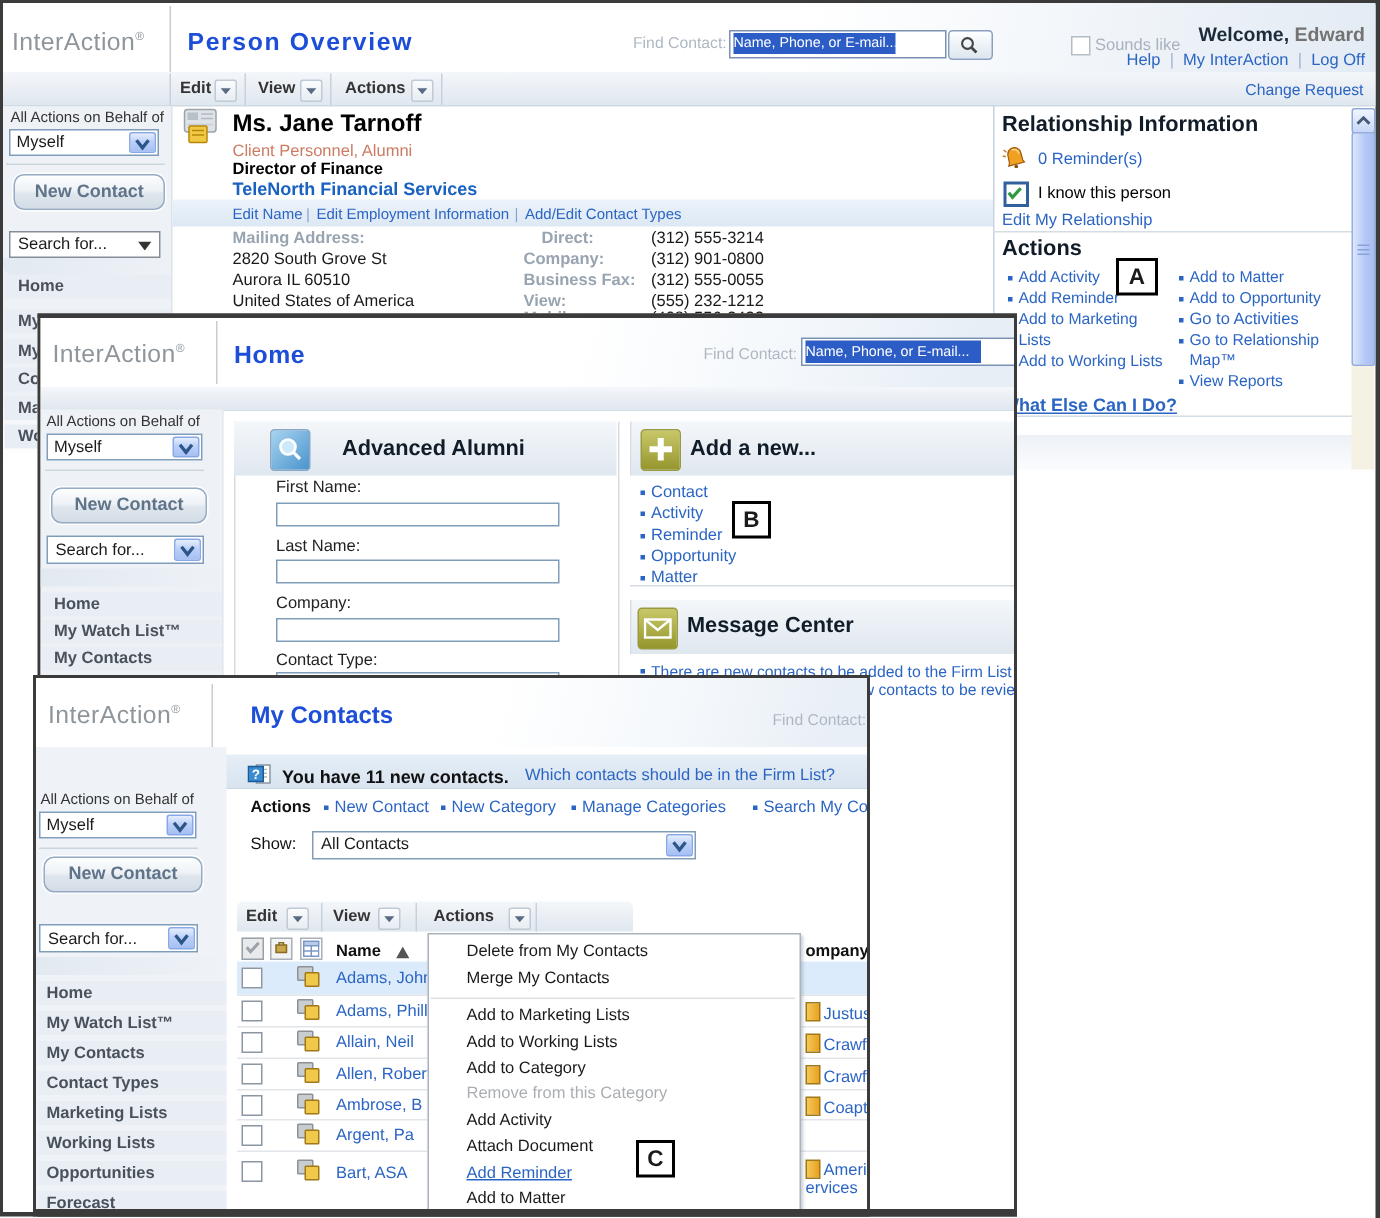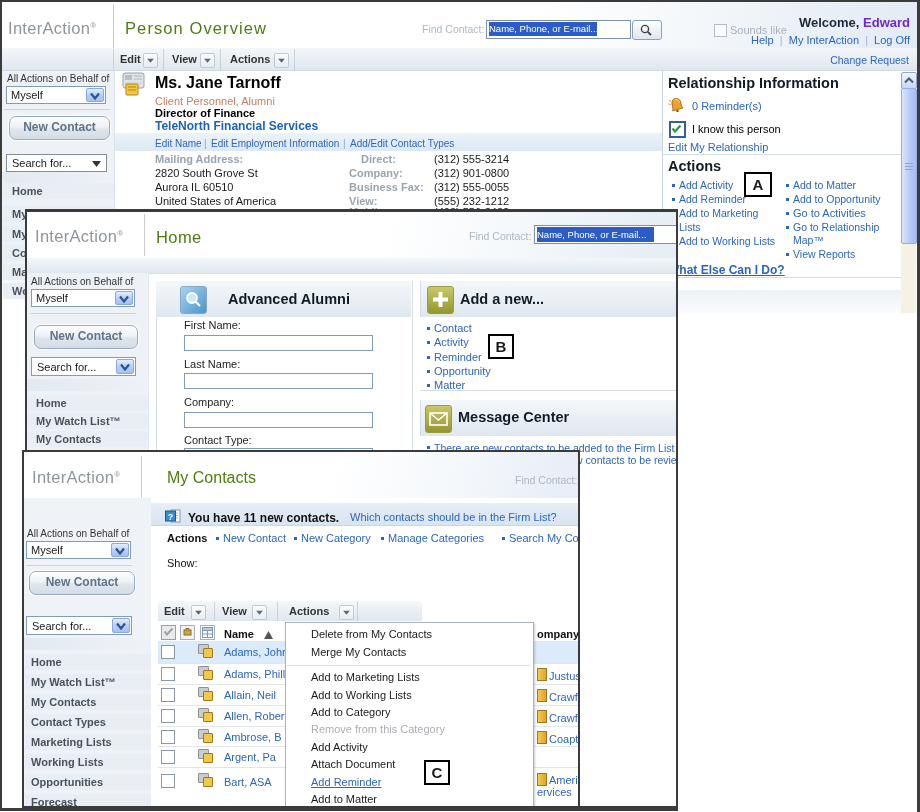--- a/index.html
+++ b/index.html
@@ -2,21 +2,21 @@
 <html><head>
 <meta charset="utf-8">
 <style>
   html,body{margin:0;padding:0;}
   body{width:920px;height:812px;position:relative;overflow:hidden;background:#fff;
        font-family:"Liberation Sans", sans-serif;font-size:11px;color:#1a1a1a;}
   .abs{position:absolute;}
   .b{font-weight:bold;}
   .lnk{color:#2b65c4;}
   .glab{color:#98a4b0;font-weight:bold;}
-  .red{color:#4d7c0f;font-weight:normal;font-size:16.5px;letter-spacing:.4px;}
+  .red{color:#1d4ed8;font-weight:bold;font-size:16.5px;letter-spacing:.4px;}
   .logo{font-size:16.5px;color:#8f969b;letter-spacing:.3px;}
   .logo sup{font-size:8px;}
   .sect{font-size:14.5px;font-weight:bold;color:#101c28;}
   .tag{border:2px solid #000;background:#fff;font-weight:bold;font-size:15px;
        text-align:center;z-index:50;}
   .xpsel{background:#fff;border:1px solid #7f9db9;}
   .xpbtn{position:absolute;right:1px;top:1px;bottom:1px;width:16px;border:1px solid #88a8e8;border-radius:2px;
          background:linear-gradient(#e6eefc,#bcd0f8 45%,#a6c0f4);}
   .xpbtn svg{position:absolute;left:2px;top:3px;}
   .clasel{background:#fff;border:1px solid #858e98;}
@@ -59,21 +59,21 @@
     <div class="abs" style="left:2px;top:1px;width:108px;height:13px;background:#2c5cc5;color:#fff;font-size:9.5px;padding-top:1px;white-space:nowrap;overflow:hidden;">Name, Phone, or E-mail...</div>
   </div>
   <div class="abs" style="left:632px;top:20px;width:28px;height:18px;border:1px solid #8aa0c0;border-radius:3px;background:linear-gradient(#feffff,#dde6ef);">
     <svg width="14" height="14" style="position:absolute;left:6px;top:2px" viewBox="0 0 14 14">
         <circle cx="6" cy="6" r="3.6" fill="none" stroke="#444" stroke-width="1.4"></circle>
         <line x1="8.8" y1="8.8" x2="12" y2="12" stroke="#444" stroke-width="1.8"></line>
       </svg>
   </div>
   <div class="abs" style="left:714px;top:24px;width:11px;height:11px;background:#fff;border:1px solid #b4bcc4;"></div>
   <div class="abs" style="left:730px;top:24px;color:#a8b2bc;">Sounds like</div>
-  <div class="abs" style="right:10px;top:15px;font-size:13px;font-weight:bold;color:#1c2b3a;">Welcome, <span style="color:#6d28d9;">Edward</span></div>
+  <div class="abs" style="right:10px;top:15px;font-size:13px;font-weight:bold;color:#1c2b3a;">Welcome, <span style="color:#737373;">Edward</span></div>
   <div class="abs" style="right:10px;top:34px;font-size:11px;color:#2b65c4;">Help&nbsp; <span style="color:#9eb4d4">|</span> &nbsp;My InterAction&nbsp; <span style="color:#9eb4d4">|</span> &nbsp;Log Off</div>
 
   <div class="abs menuband" style="left:2px;top:48px;width:915px;height:22px;border-bottom:1px solid #cfd9e3;"></div>
   <div class="abs vsep" style="left:113px;top:49px;height:21px;"></div>
   <div class="abs tab" style="left:120px;top:53px;">Edit</div>
   <div class="abs tabarr" style="left:143px;top:53px;"><svg width="9" height="9" style="margin-top:2px" viewBox="0 0 8 8">
         <path d="M1 2.5 L4 6 L7 2.5 Z" fill="#5a6a84"></path>
       </svg></div>
   <div class="abs vsep" style="left:163px;top:49px;height:21px;"></div>
   <div class="abs tab" style="left:172px;top:53px;">View</div>
@@ -348,20 +348,28 @@
   <div class="abs bull" style="left:192px;top:85px;"></div>
   <div class="abs lnk" style="left:199px;top:80px;font-size:11px;">New Contact</div>
   <div class="abs bull" style="left:270px;top:85px;"></div>
   <div class="abs lnk" style="left:277px;top:80px;font-size:11px;">New Category</div>
   <div class="abs bull" style="left:357px;top:85px;"></div>
   <div class="abs lnk" style="left:364px;top:80px;font-size:11px;">Manage Categories</div>
   <div class="abs bull" style="left:478px;top:85px;"></div>
   <div class="abs lnk" style="left:485px;top:80px;font-size:11px;white-space:nowrap;">Search My Cont</div>
 
   <div class="abs" style="left:143px;top:105px;font-size:11px;color:#111;">Show:</div>
+  <div class="abs xpsel" style="left:184px;top:102px;width:254px;height:17px;">
+    <span style="position:absolute;left:5px;top:2px;">All Contacts</span>
+    <span class="xpbtn">
+        <svg width="12" height="9" viewBox="0 0 12 9">
+          <path d="M2 1.5 L6 6.5 L10 1.5" fill="none" stroke="#2c5588" stroke-width="2.2"></path>
+        </svg>
+      </span>
+  </div>
 
   <div class="abs menuband" style="left:134px;top:149px;width:264px;height:20px;border-radius:4px 4px 0 0;"></div>
   <div class="abs tab" style="left:140px;top:153px;">Edit</div>
   <div class="abs tabarr" style="left:167px;top:153px;"><svg width="9" height="9" style="margin-top:2px" viewBox="0 0 8 8">
         <path d="M1 2.5 L4 6 L7 2.5 Z" fill="#5a6a84"></path>
       </svg></div>
   <div class="abs vsep" style="left:190px;top:150px;height:19px;"></div>
   <div class="abs tab" style="left:198px;top:153px;">View</div>
   <div class="abs tabarr" style="left:228px;top:153px;"><svg width="9" height="9" style="margin-top:2px" viewBox="0 0 8 8">
         <path d="M1 2.5 L4 6 L7 2.5 Z" fill="#5a6a84"></path>

